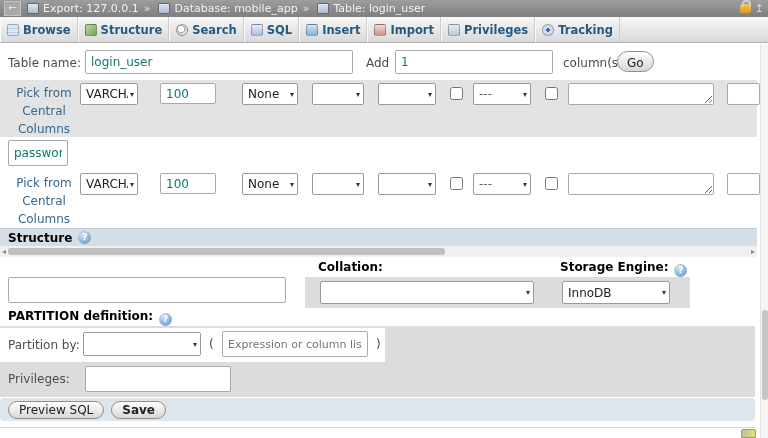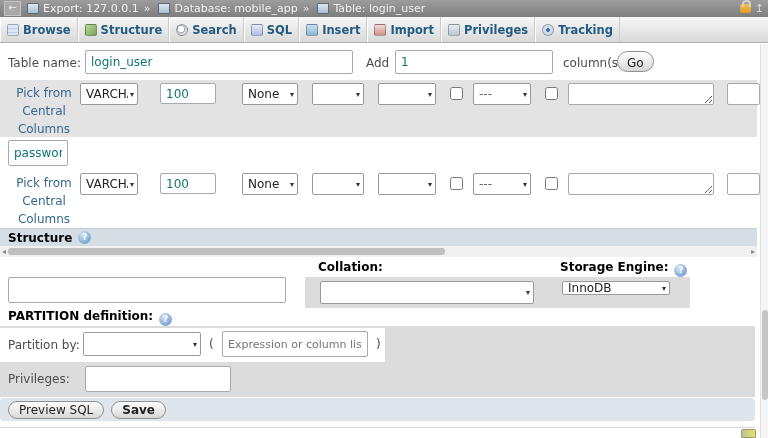--- a/index.html
+++ b/index.html
@@ -222,21 +222,21 @@
   <span class="abs boldlbl" style="left:560px;top:260px;">
     <span>Storage Engine:</span><span class="helpicon">?</span>
   </span>
 
   <div class="abs opts-grey"></div>
   <input class="abs inp" style="left: 8px; top: 277px; width: 278px; height: 26px;">
   <div class="abs sel" style="left:320px;top:281px;width:214px;height:23px;">
     <span class="cv"></span>
     <span class="caret">▾</span>
   </div>
-  <div class="abs sel" style="left:562px;top:281px;width:108px;height:14px;">
+  <div class="abs sel" style="left:562px;top:281px;width:108px;height:23px;">
     <span class="cv">InnoDB</span>
     <span class="caret">▾</span>
   </div>
 
   <span class="abs boldlbl" style="left:8px;top:309px;">
     <span>PARTITION definition:</span><span class="helpicon">?</span>
   </span>
   <div class="abs partition-panel"></div>
   <div class="abs partition-white"></div>
   <span class="abs lbl" style="left:8px;top:338px;">Partition by:</span>

